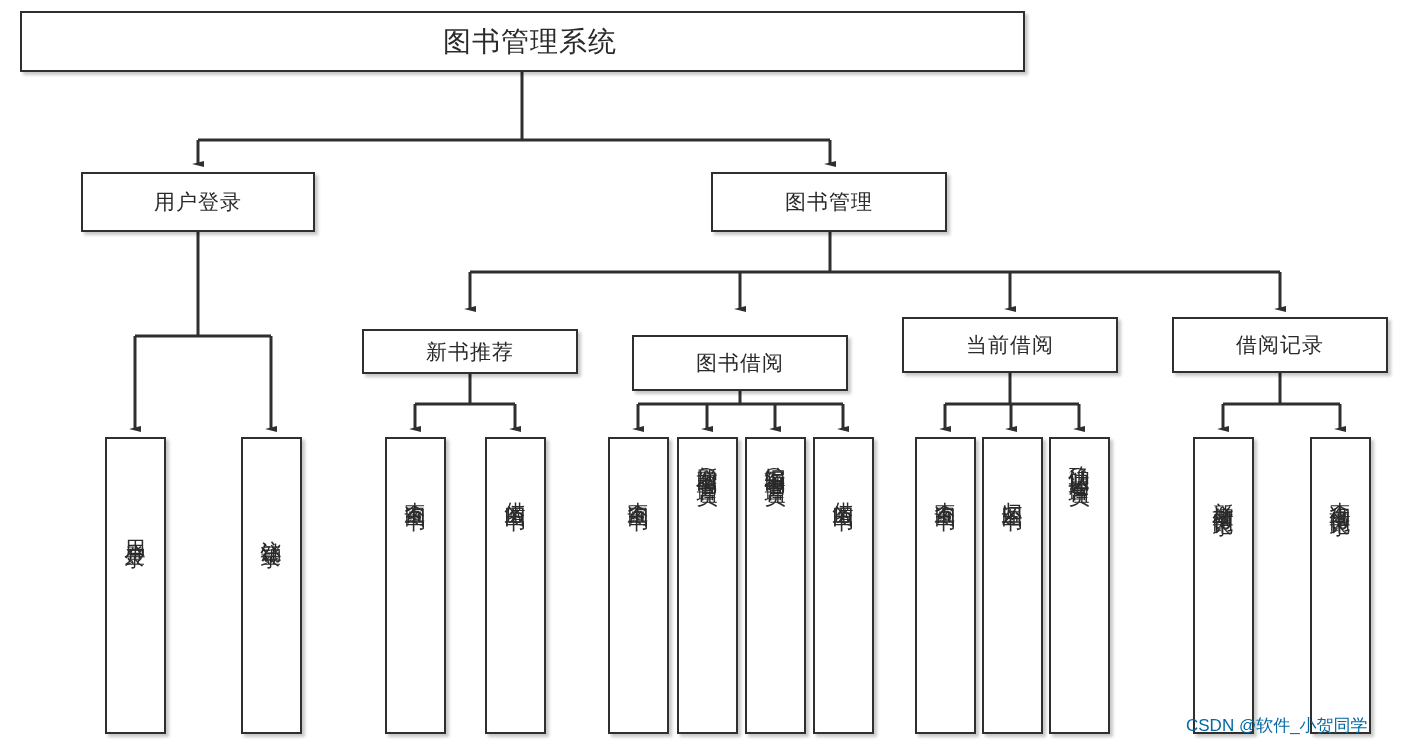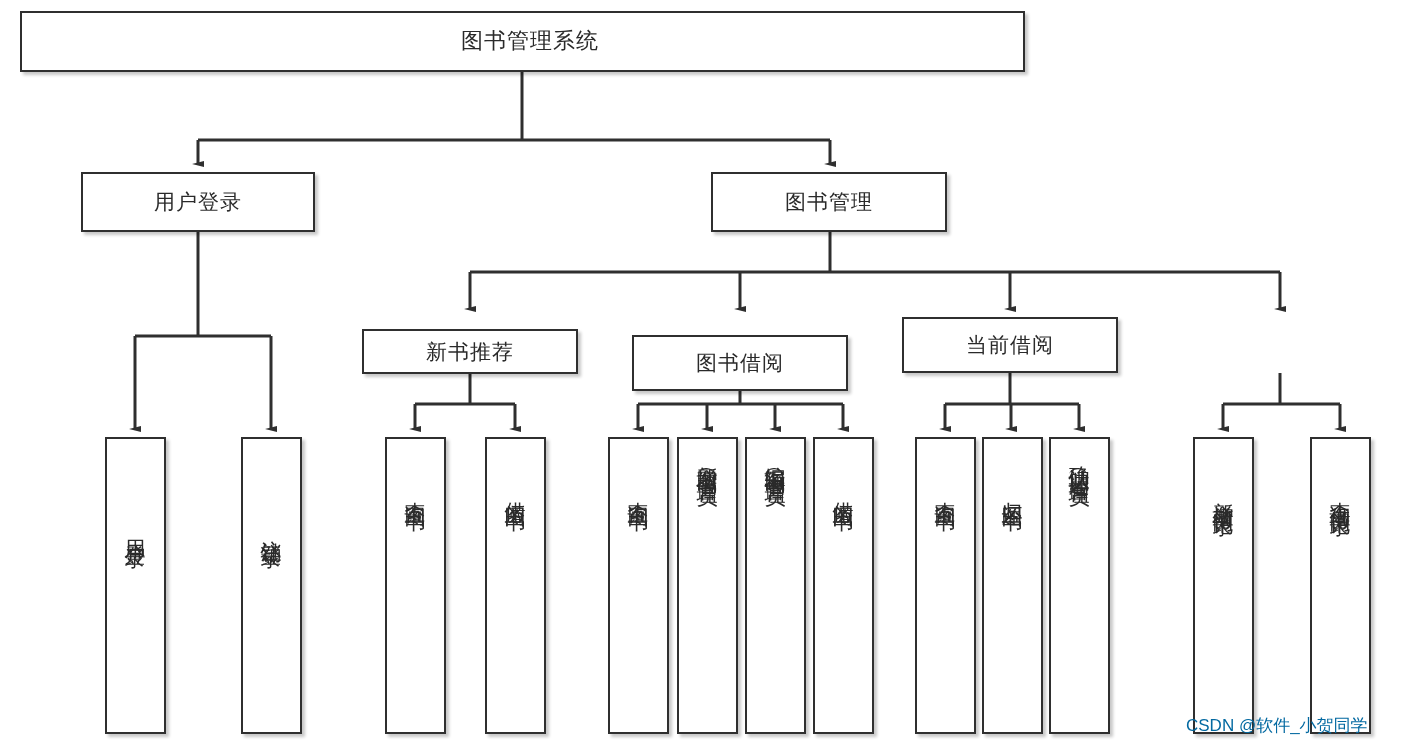--- a/index.html
+++ b/index.html
@@ -37,21 +37,21 @@
     display: block;
     text-align: center;
     line-height: 1.12;
   }
   
   .node.horiz .label {
     font-size: 21px;
     letter-spacing: 1px;
     white-space: nowrap;
   }
-  .node.root .label { font-size: 22px; margin-left: 15px; }
+  .node.root .label { font-size: 28px; margin-left: 15px; }
   
   .node.vert {
     align-items: flex-start;
     justify-content: center;
     padding-top: 0px;
   }
   .node.vert .label {
     writing-mode: vertical-rl;
     text-orientation: upright;
     font-size: 21px;
@@ -140,20 +140,23 @@
 
   <div class="node horiz" style="left:362px; top:329px; width:216px; height:45px;">
     <span class="label">新书推荐</span>
   </div>
   <div class="node horiz" style="left:632px; top:335px; width:216px; height:56px;">
     <span class="label">图书借阅</span>
   </div>
   <div class="node horiz" style="left:902px; top:317px; width:216px; height:56px;align-items:center;">
     <span class="label">当前借阅</span>
   </div>
+  <div class="node horiz" style="left:1172px; top:317px; width:216px; height:56px;">
+    <span class="label">借阅记录</span>
+  </div>
 
   <div class="node vert mid" style="left:105px; top:437px; width:61px; height:297px;">
     <span class="label">用户登录</span>
   </div>
   <div class="node vert mid" style="left:241px; top:437px; width:61px; height:297px;">
     <span class="label">注销登录</span>
   </div>
 
   <div class="node vert mid2" style="left:385px; top:437px; width:61px; height:297px;">
     <span class="label">查询图书</span>

